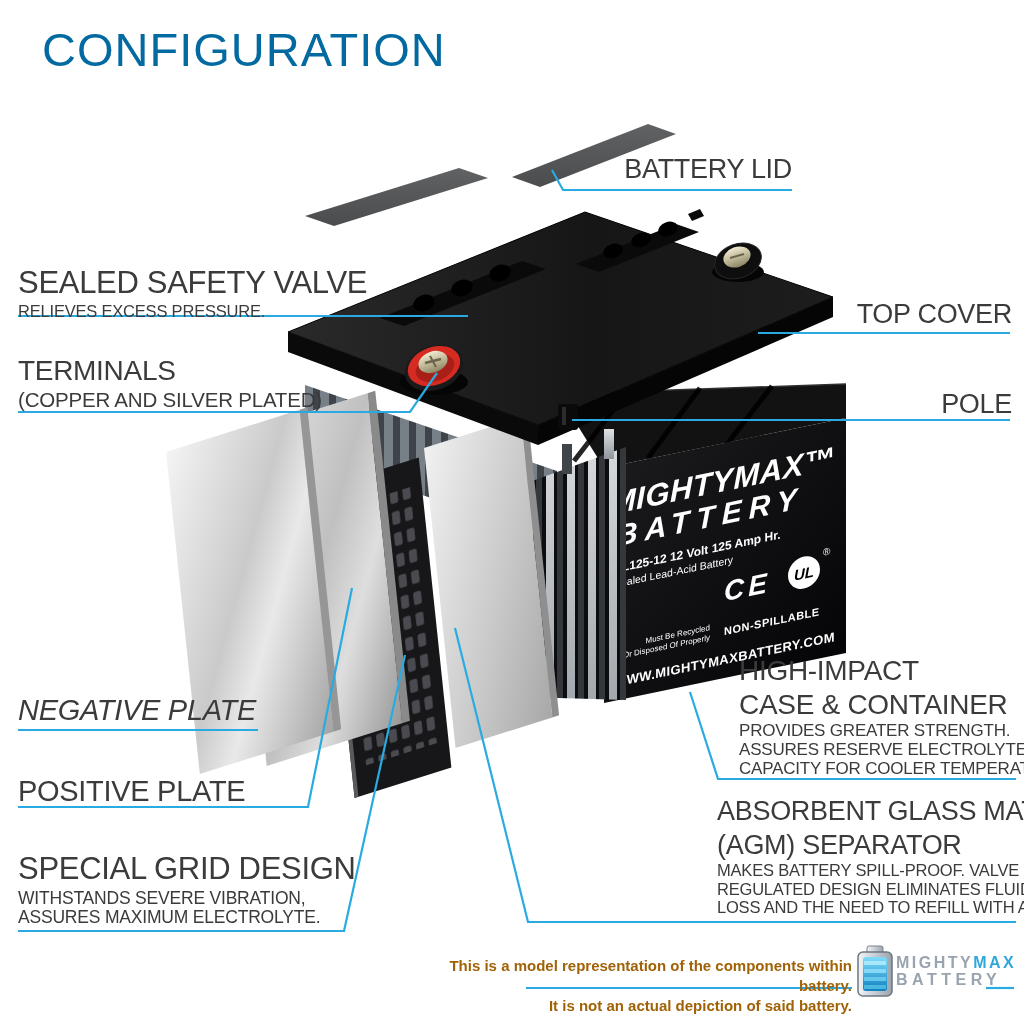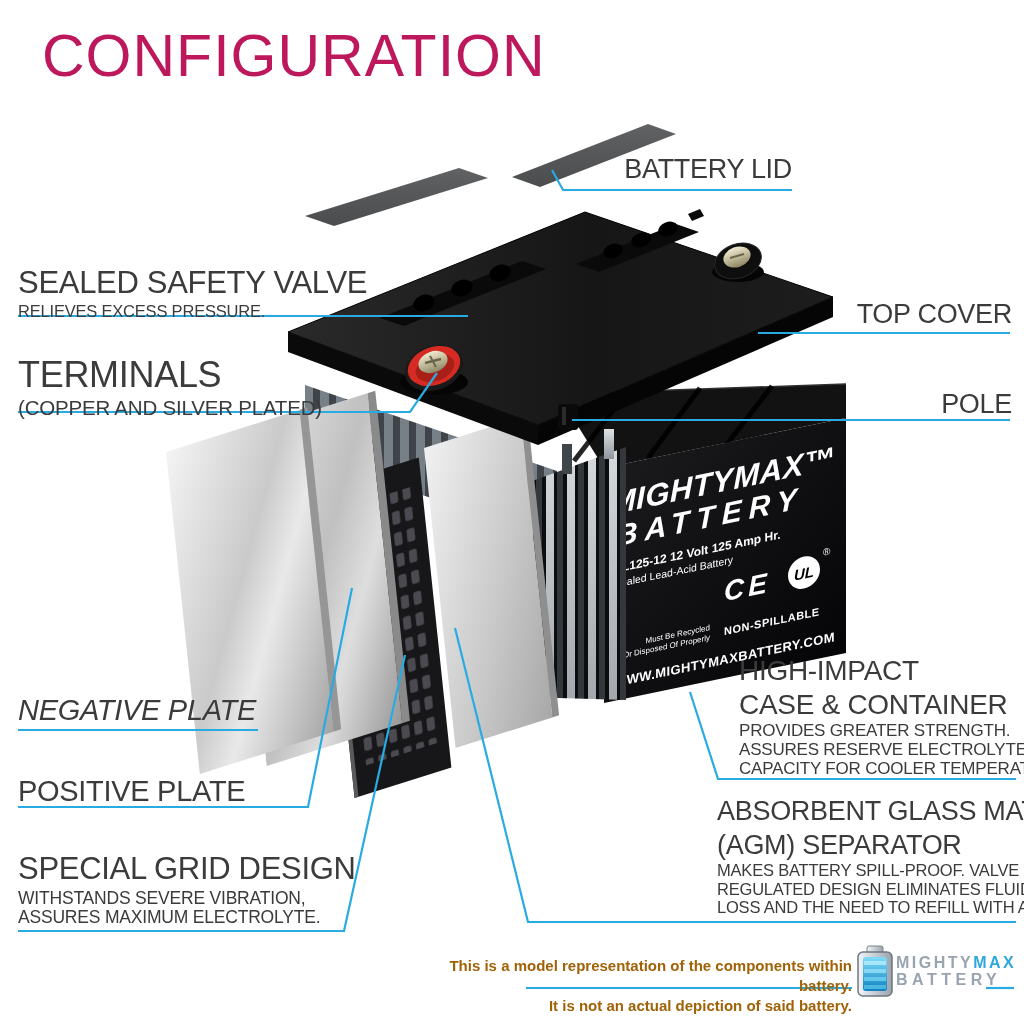--- a/index.html
+++ b/index.html
@@ -1,20 +1,20 @@
 <!DOCTYPE html>
 <html><head>
 <meta charset="utf-8">
 <style>
   html,body{margin:0;padding:0;background:#ffffff;}
   .stage{position:relative;width:1024px;height:1024px;background:#fff;overflow:hidden;
          font-family:"Liberation Sans",sans-serif;color:#3b3b3b;}
   .stage svg.scene{position:absolute;left:0;top:0;}
   .abs{position:absolute;}
-  .title{font-size:59px;letter-spacing:1px;color:#be185d;}
+  .title{font-size:47px;letter-spacing:1px;color:#0369a1;}
   .callout{line-height:1.06;}
   .callout .h{display:block;letter-spacing:-0.3px;white-space:nowrap;}
   .callout .sub{display:block;letter-spacing:-0.2px;margin-top:3px;white-space:nowrap;}
   .ra{text-align:right;}
   .disclaimer{font-size:15px;font-weight:bold;line-height:1.32;color:#a16207;}
   .logo{display:flex;align-items:flex-start;}
   .logo-text{margin-top:11px;line-height:1.05;font-weight:bold;}
   .logo-line1{font-size:16px;letter-spacing:2.5px;color:#98a4b0;white-space:nowrap;}
   .logo-line1 .max{color:#2fa8de;}
   .logo-line2{font-size:16px;letter-spacing:4.5px;color:#98a4b0;white-space:nowrap;}
@@ -207,21 +207,21 @@
   <div class="abs callout ra" style="left:540px;top:155px;width:252px;">
     <span class="h" style="font-size:27px;">BATTERY LID</span>
   </div>
 
   <div class="abs callout" style="left:18px;top:267px;">
     <span class="h" style="font-size:31px;">SEALED SAFETY VALVE</span>
     <span class="sub" style="font-size:16.5px;">RELIEVES EXCESS PRESSURE.</span>
   </div>
 
   <div class="abs callout" style="left:18px;top:356px;">
-    <span class="h" style="font-size:36px;">TERMINALS</span>
+    <span class="h" style="font-size:28px;">TERMINALS</span>
     <span class="sub" style="font-size:20.5px;">(COPPER AND SILVER PLATED)</span>
   </div>
 
   <div class="abs callout ra" style="left:760px;top:300px;width:252px;">
     <span class="h" style="font-size:27px;">TOP COVER</span>
   </div>
 
   <div class="abs callout ra" style="left:760px;top:390px;width:252px;">
     <span class="h" style="font-size:27px;">POLE</span>
   </div>

